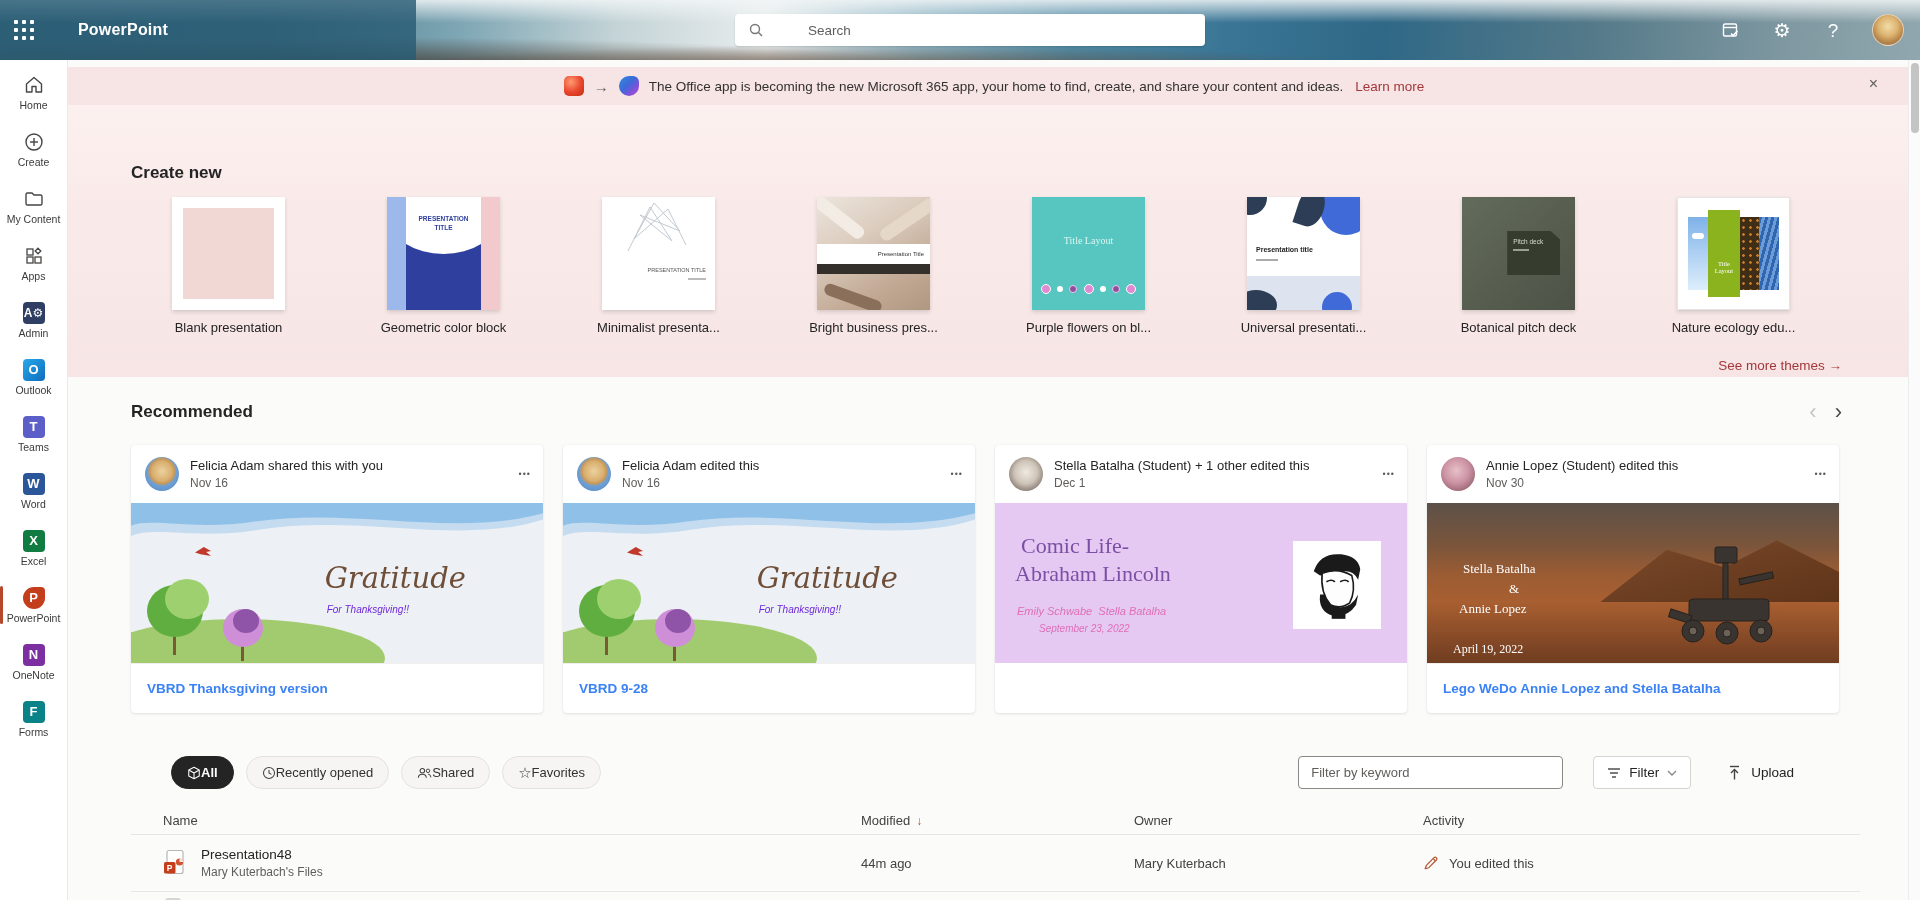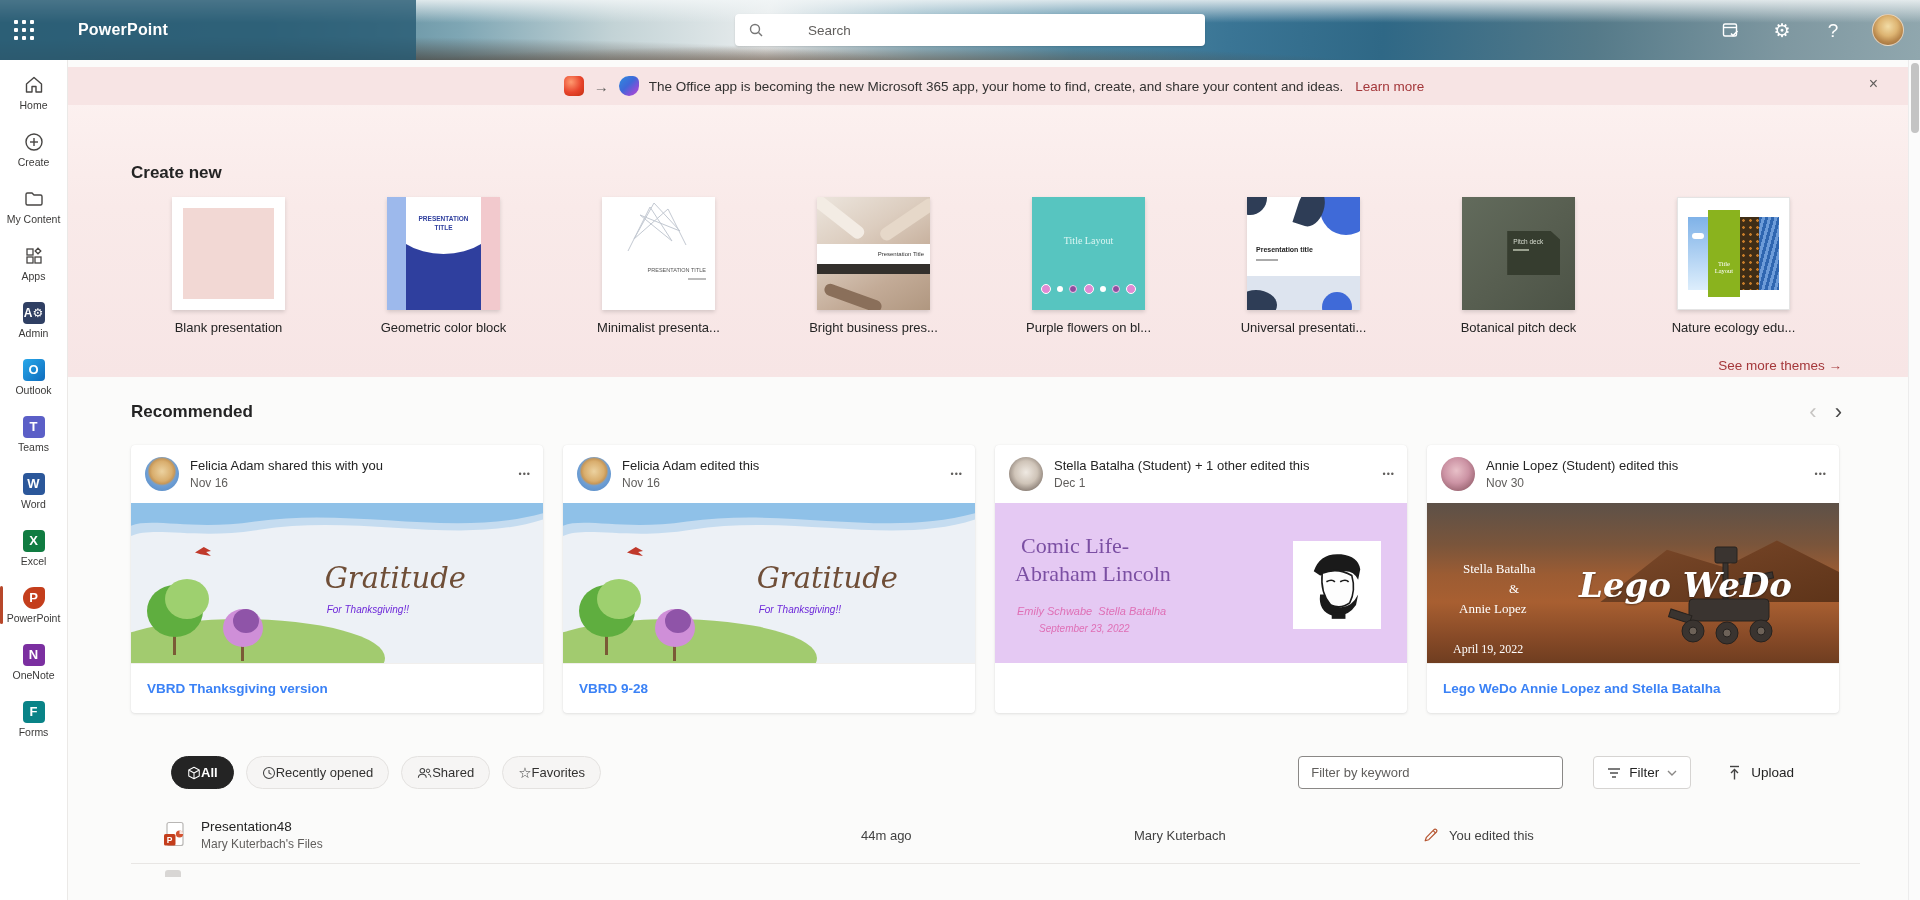--- a/index.html
+++ b/index.html
@@ -582,21 +582,20 @@
                   <circle cx="142" cy="88" r="11"></circle>
                   <circle cx="74" cy="88" r="4" fill="#6d6258"></circle>
                   <circle cx="108" cy="90" r="4" fill="#6d6258"></circle>
                   <circle cx="142" cy="88" r="4" fill="#6d6258"></circle>
                   <rect x="120" y="36" width="34" height="6" transform="rotate(-12 120 36)"></rect>
                 </g>
               </svg>
             <div class="lg-n1">Stella Batalha</div>
             <div class="lg-amp">&amp;</div>
             <div class="lg-n2">Annie Lopez</div>
-            <div class="lg-title">Lego WeDo</div>
             <div class="lg-date">April 19, 2022</div>
           </div>
           <div class="ctitle">Lego WeDo Annie Lopez and Stella Batalha</div>
         </article>
 
       </div>
     </section>
 
     <section class="filter-row">
       <div class="pills">
@@ -643,20 +642,29 @@
         <svg width="15" height="16" viewBox="0 0 15 16">
             <line x1="3" y1="1.5" x2="12" y2="1.5" stroke="#424242" stroke-width="1.4"></line>
             <line x1="7.5" y1="5" x2="7.5" y2="14.5" stroke="#424242" stroke-width="1.4"></line>
             <path d="M4 8 L7.5 4.5 L11 8" fill="none" stroke="#424242" stroke-width="1.4"></path>
           </svg>
         <span>Upload</span>
       </button>
     </section>
 
     <section class="tbl">
+      <div class="tbl-head">
+        <div>Name</div>
+        <div class="th-mod">
+          <span>Modified</span>
+          <span class="sort-arrow">↓</span>
+        </div>
+        <div>Owner</div>
+        <div>Activity</div>
+      </div>
 
       <div class="tbl-row">
         <div class="name-cell">
           <svg width="24" height="28" viewBox="0 0 24 28">
             <rect x="4" y="1.5" width="16" height="23" rx="2" fill="#fff" stroke="#b8b6b4" stroke-width="1.2"></rect>
             <circle cx="16.5" cy="13" r="3.6" fill="#d35230"></circle>
               <path d="M16.5 13 V9.4 A3.6 3.6 0 0 1 20.1 13 Z" fill="#fff" opacity=".85"></path>
             <rect x="1" y="13" width="11.5" height="11.5" rx="1.6" fill="#c43e1c"></rect>
             <text x="6.7" y="22" font-size="8.5" font-weight="bold" fill="#fff" text-anchor="middle" font-family="Liberation Sans, sans-serif">P</text>
           </svg>

